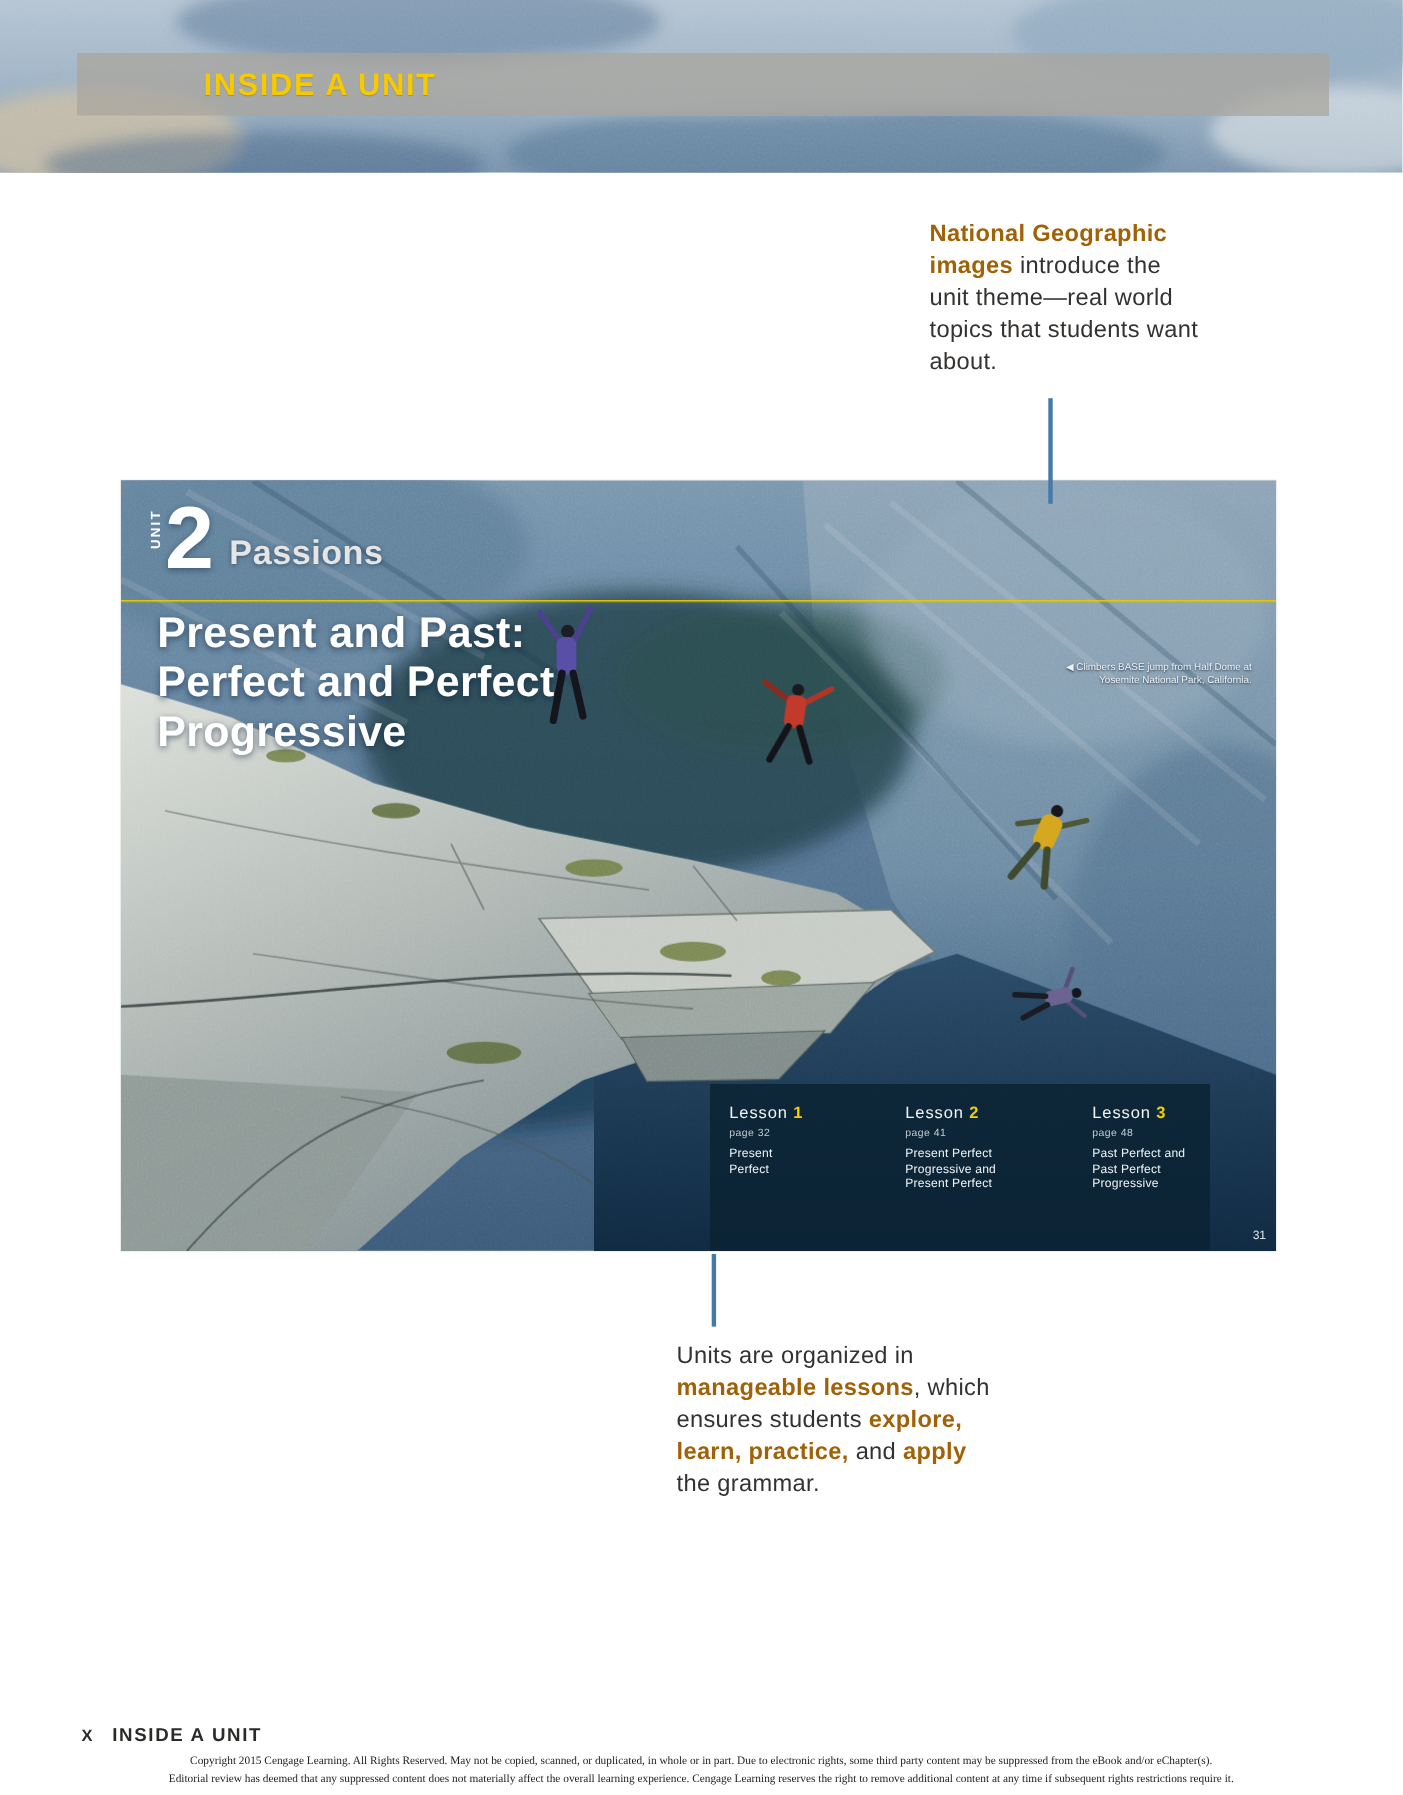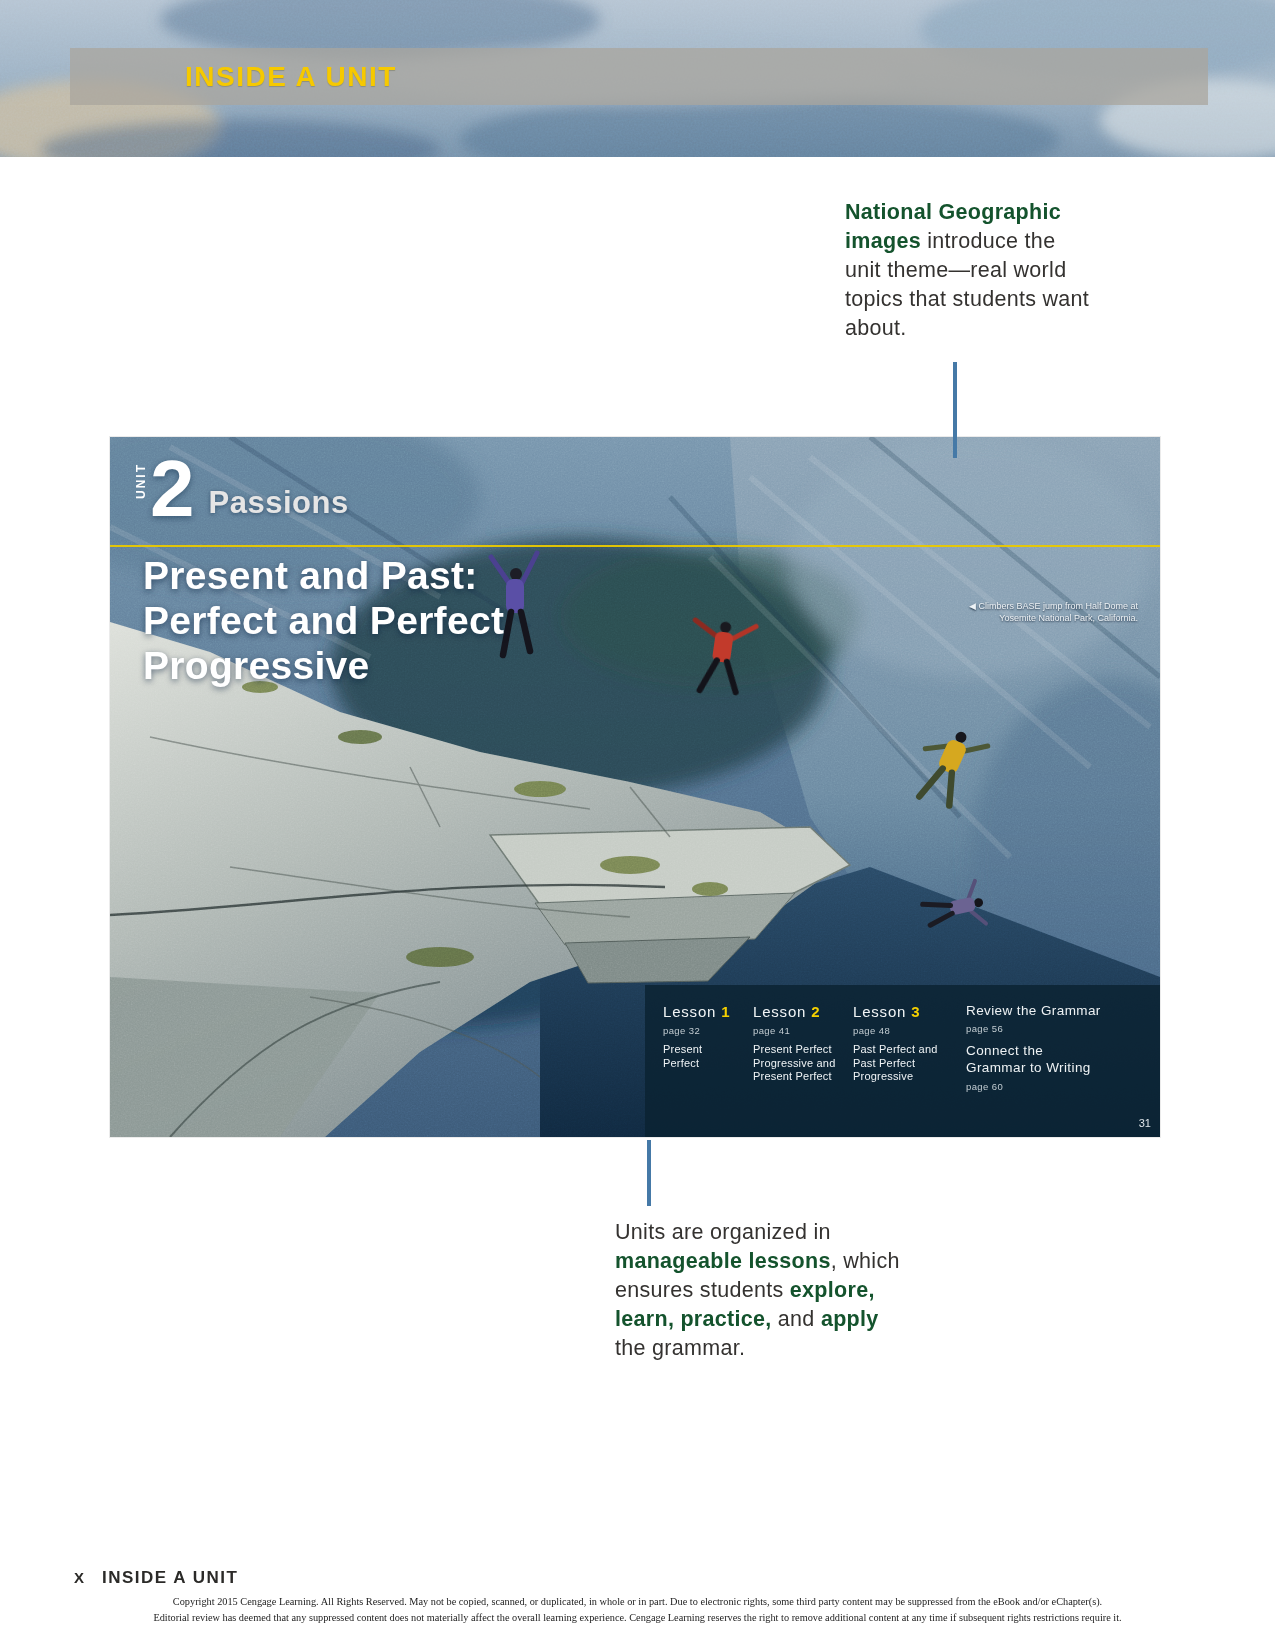--- a/index.html
+++ b/index.html
@@ -14,21 +14,21 @@
     position:absolute;left:70px;top:48px;width:1138px;height:57px;
     background:rgba(170,166,158,0.75);
     display:flex;align-items:center;
   }
   .banner-title{
     margin-left:115px;color:#f6c900;font-size:28px;font-weight:bold;
     letter-spacing:1.5px;text-shadow:0 1px 1px rgba(60,60,0,.25);
   }
   
   .annotation{position:absolute;color:#343230;font-size:21.5px;line-height:29px;letter-spacing:.3px;}
-  .annotation .b{font-weight:bold;color:#14532d;}
+  .annotation .b{font-weight:bold;color:#a16207;}
   .annotation-top{left:845px;top:198px;width:310px;}
   .annotation-bottom{left:615px;top:1218px;width:340px;}
   .connector{position:absolute;width:4px;background:#4579a7;z-index:6;}
   .connector-1{left:953px;top:362px;height:96px;}
   .connector-2{left:647px;top:1140px;height:66px;}
   
   .photo{
     position:absolute;left:110px;top:437px;width:1050px;height:700px;overflow:hidden;
     background:#4c6a88;box-shadow:0 0 0 1px rgba(0,0,0,.08);
   }
@@ -53,23 +53,23 @@
     font-size:39px;font-weight:800;line-height:45px;letter-spacing:.3px;
     text-shadow:0 2px 6px rgba(0,25,55,.55);
   }
   .photo-caption{
     position:absolute;left:828px;top:163px;width:200px;z-index:3;
     color:#eef3f6;font-size:9px;line-height:12px;text-align:right;
     text-shadow:0 1px 2px rgba(0,20,40,.8);
   }
   
   .lesson-bar{
-    position:absolute;left:535px;top:548px;width:515px;height:152px;z-index:4;
+    position:absolute;left:535px;top:548px;width:455px;height:152px;z-index:4;
     background:rgba(11,35,50,0.84);
-    display:flex;box-sizing:border-box;padding:18px 0 0 18px;
+    display:flex;box-sizing:border-box;padding:18px 0 0 18px;justify-content:space-between;
   }
   .lesson-col{margin-right:12px;}
   .lesson-col.c1{width:78px;}
   .lesson-col.c2{width:88px;}
   .lesson-col.c3{width:95px;}
   .lesson-col.c4{width:160px;margin-left:6px;}
   .lesson-head{color:#f2f5f6;font-size:15px;letter-spacing:.8px;}
   .lesson-head .num{color:#f5d000;font-weight:bold;}
   .lesson-page{color:#c3cdd2;font-size:9.5px;letter-spacing:.4px;margin-top:5px;}
   .lesson-topic{color:#f0f4f6;font-size:11px;line-height:13.5px;margin-top:7px;letter-spacing:.2px;}
@@ -279,29 +279,20 @@
     <div class="lesson-col c2">
       <div class="lesson-head"><span>Lesson</span> <span class="num">2</span></div>
       <div class="lesson-page">page 41</div>
       <div class="lesson-topic">Present Perfect Progressive and Present Perfect</div>
     </div>
     <div class="lesson-col c3">
       <div class="lesson-head"><span>Lesson</span> <span class="num">3</span></div>
       <div class="lesson-page">page 48</div>
       <div class="lesson-topic">Past Perfect and Past Perfect Progressive</div>
     </div>
-    <div class="lesson-col c4">
-      <div class="review-title">Review the Grammar</div>
-      <div class="lesson-page">page 56</div>
-      <div class="connect-title">
-        <div>Connect the</div>
-        <div>Grammar to Writing</div>
-      </div>
-      <div class="lesson-page">page 60</div>
-    </div>
   </div>
   <div class="page-num">31</div>
 </div>
 
 <div class="connector connector-2"></div>
 <div class="annotation annotation-bottom">
   <div><span>Units are organized in</span></div>
   <div><span class="b">manageable lessons</span><span>, which</span></div>
   <div><span>ensures students </span><span class="b">explore,</span></div>
   <div><span class="b">learn, practice,</span><span> and </span><span class="b">apply</span></div>

